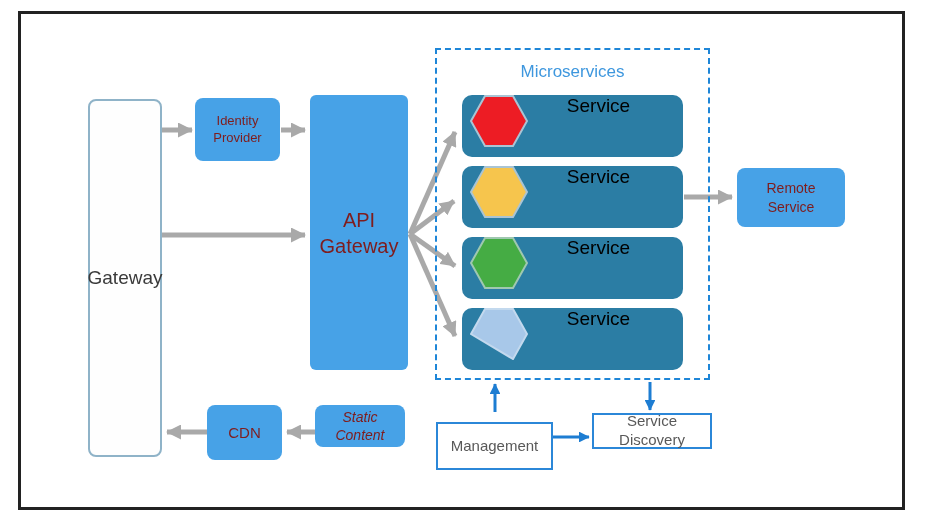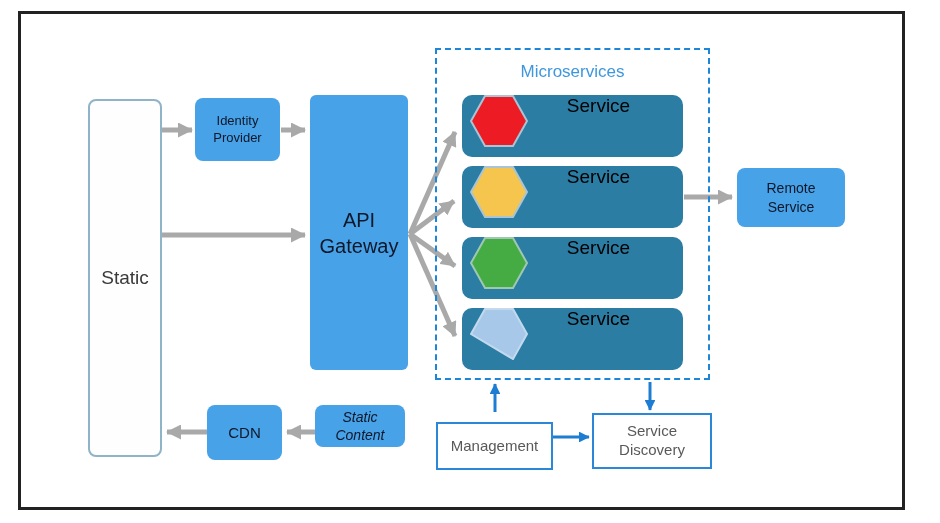--- a/index.html
+++ b/index.html
@@ -9,21 +9,21 @@
   }
   .frame {
     position:absolute; left:18px; top:11px; width:887px; height:499px;
     border:3px solid #222222; box-sizing:border-box; background:#ffffff;
   }
   .node {
     position:absolute; box-sizing:border-box;
     display:flex; align-items:center; justify-content:center;
     text-align:center;
   }
-  .blue { background:#47a2e7; color:#0f172a; border-radius:8px; }
+  .blue { background:#47a2e7; color:#7f1d1d; border-radius:8px; }
   .client {
     left:88px; top:99px; width:74px; height:358px;
     background:#fefefe; border:2px solid #8fb3c8; border-radius:8px;
     color:#3a3a3a; font-size:19px;
   }
   .idp  { left:195px; top:98px; width:85px; height:63px; font-size:13px; line-height:1.3; padding:0 10px; }
   .apigw{ left:310px; top:95px; width:98px; height:275px; font-size:20px; line-height:1.3; border-radius:6px; }
   .msbox{
     position:absolute; left:435px; top:48px; width:275px; height:332px;
     border:2px dashed #1e86d8; box-sizing:border-box; background:transparent;
@@ -42,21 +42,21 @@
   .hex { margin-left:8px; flex:0 0 auto; display:block; }
   .svc-label { flex:1 1 auto; text-align:center; padding-right:14px; }
   .remote { left:737px; top:168px; width:108px; height:59px; font-size:14px; line-height:1.3; padding:0 30px; }
   .cdn    { left:207px; top:405px; width:75px;  height:55px; font-size:15px; }
   .static { left:315px; top:405px; width:90px;  height:42px; font-size:14px; line-height:1.3; padding:0 12px;font-style:italic; }
   .outline{
     background:#ffffff; border:2px solid #2b87d8; border-radius:0;
     color:#595959; font-size:15px; line-height:1.25;
   }
   .mgmt { left:436px; top:413px; width:117px; height:48px;margin-top:9px; }
-  .sd   { left:592px; top:413px; width:120px; height:56px; padding:0 10px;justify-content:center; }
+  .sd   { left:592px; top:413px; width:120px; height:36px; padding:0 10px;justify-content:center; }
   .arrows { position:absolute; left:0; top:0; width:940px; height:523px; pointer-events:none; }
 </style>
 </head>
 <body>
 
 <div class="stage">
   <div class="frame"></div>
 
   <svg class="arrows" viewBox="0 0 940 523" xmlns="http://www.w3.org/2000/svg">
     <defs>
@@ -80,21 +80,21 @@
       <line x1="207" y1="432" x2="167" y2="432" marker-end="url(#mg)"></line>
     </g>
     <g stroke="#1d7dd2" stroke-width="3">
       <line x1="495" y1="412" x2="495" y2="384" marker-end="url(#mb)"></line>
       <line x1="650" y1="382" x2="650" y2="410" marker-end="url(#mb)"></line>
       <line x1="553" y1="437" x2="589" y2="437" marker-end="url(#mb)"></line>
     </g>
   </svg>
 
   <div class="node client">
-    <span>Static</span>
+    <span>Gateway</span>
   </div>
 
   <div class="node blue idp">
     <span>Identity Provider</span>
   </div>
 
   <div class="node blue apigw">
     <span>API Gateway</span>
   </div>
 

